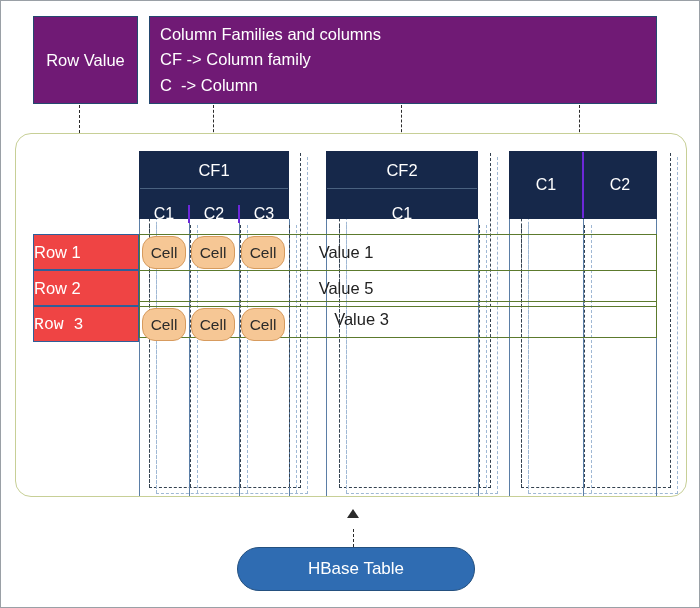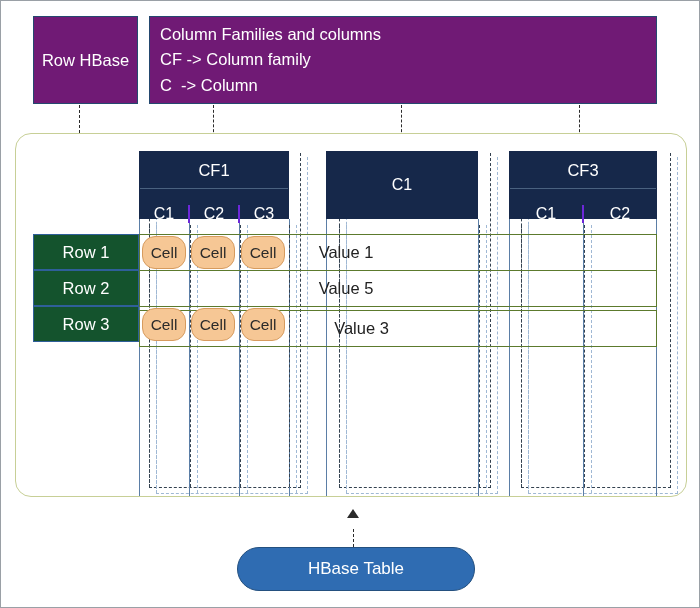--- a/index.html
+++ b/index.html
@@ -72,42 +72,42 @@
     border-left:2px solid #6d28d9;
   }
   .cf-col:first-child{border-left:none;}
 
   #cf1-head{left:138px;top:150px;width:150px;height:68px;}
   #cf2-head{left:325px;top:150px;width:152px;height:68px;}
   #cf3-head{left:508px;top:150px;width:148px;height:68px;}
 
   
   .rowlabel{
-    background:#14532d;
+    background:#ef4444;
     border:1px solid #2f5f99;
     color:#ffffff;
     font-size:16.5px;
-    display:flex;align-items:center;justify-content:center;
+    display:flex;align-items:center;justify-content:flex-start;
   }
   #row-1{left:32px;top:233px;width:106px;height:36px;}
   #row-2{left:32px;top:269px;width:106px;height:36px;}
-  #row-3{left:32px;top:305px;width:106px;height:36px;}
+  #row-3{left:32px;top:305px;width:106px;height:36px;font-family:Liberation Mono, monospace;}
   #row-n{left:32px;top:440px;width:106px;height:37px;}
 
   
   .valuerow{
     border:1.6px solid #5c7a2d;
     background:transparent;
     display:flex;align-items:center;justify-content:center;
     color:#222222;font-size:16.5px;
     left:138px;width:518px;
   }
   #value-1{top:233px;height:37px;}
   #value-2{top:269px;height:37px;}
-  #value-3{top:309px;height:37px;padding-left:31px;}
+  #value-3{top:300px;height:37px;padding-left:31px;}
   #value-n{top:440px;height:38px;}
   .valuerow .vtext{
     position:relative;left:-52px;
   }
 
   
   .vline{
     width:0;border-left:1px solid #5b7ea6;
     top:218px;height:277px;
   }
@@ -196,21 +196,21 @@
     color:#ffffff;font-size:17px;
     display:flex;align-items:center;justify-content:center;
   }
 </style>
 </head>
 <body>
 
 <div id="stage">
 
   <div class="abs legendbox" id="rowkeys-box">
-    <span>Row HBase</span>
+    <span>Row Value</span>
   </div>
 
   <div class="abs legendbox" id="legend-box">
     <span class="lline">Column Families and columns</span>
     <span class="lline">CF -&gt; Column family</span>
     <span class="lline">C  -&gt; Column</span>
   </div>
 
   <div class="abs arrow-line" id="ak-line"></div>
   <div class="abs arrow-head" id="ak-head"></div>
@@ -263,27 +263,27 @@
   <div class="abs cf-head" id="cf1-head">
     <div class="cf-title">CF1</div>
     <div class="cf-cols">
       <div class="cf-col">C1</div>
       <div class="cf-col">C2</div>
       <div class="cf-col">C3</div>
     </div>
   </div>
 
   <div class="abs cf-head" id="cf2-head">
+    <div class="cf-title">CF2</div>
     <div class="cf-cols">
       <div class="cf-col">C1</div>
     </div>
   </div>
 
   <div class="abs cf-head" id="cf3-head">
-    <div class="cf-title">CF3</div>
     <div class="cf-cols">
       <div class="cf-col">C1</div>
       <div class="cf-col">C2</div>
     </div>
   </div>
 
   <div class="abs valuerow" id="value-1">
     <span class="vtext">Value 1</span>
   </div>
   <div class="abs valuerow" id="value-2">

